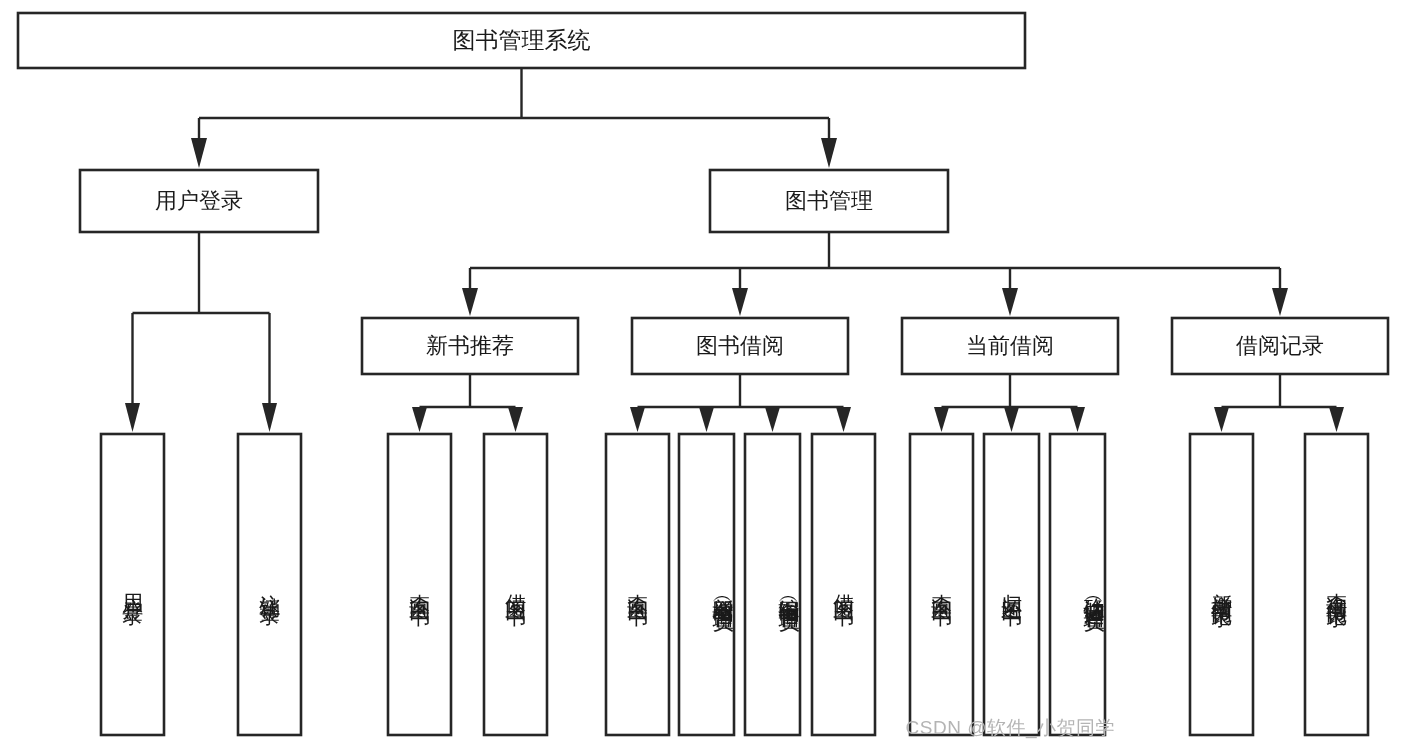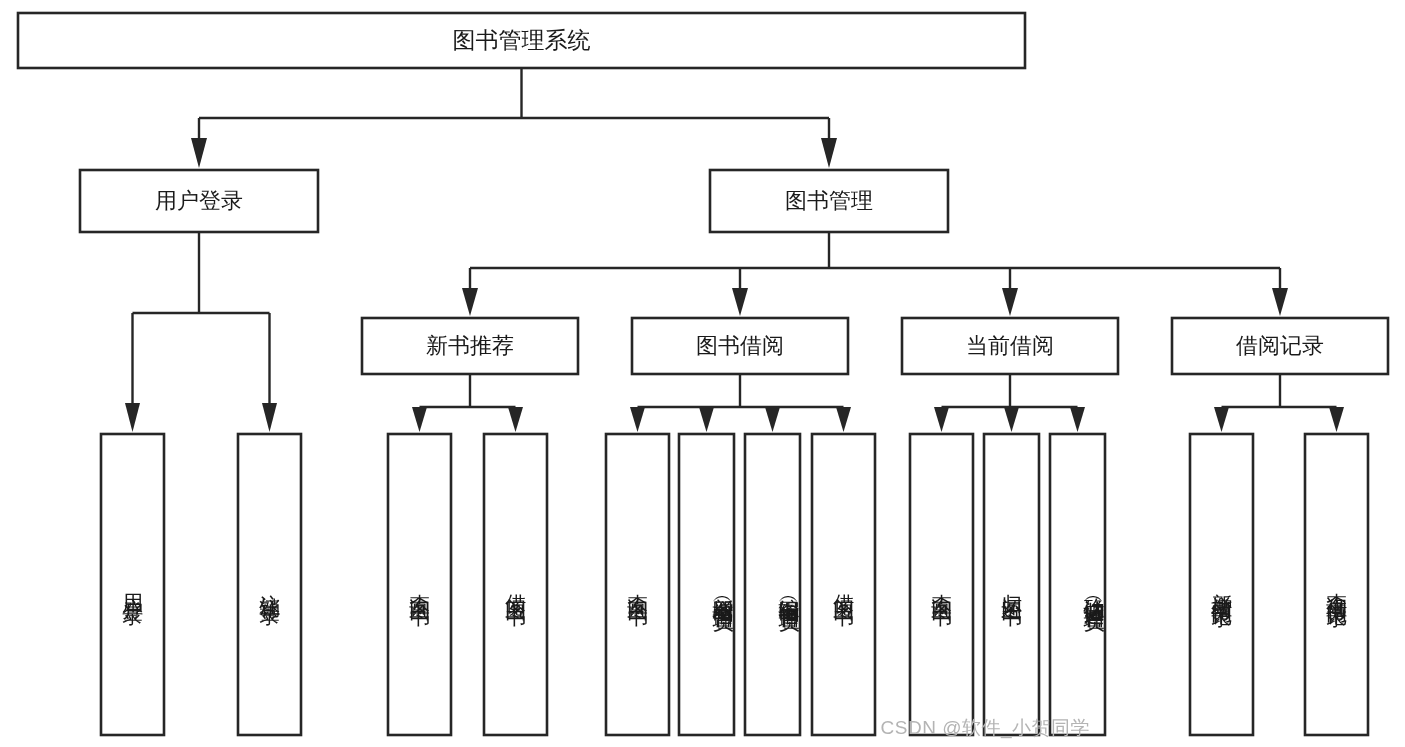--- a/index.html
+++ b/index.html
@@ -69,21 +69,21 @@
     white-space: nowrap;
     text-align: center;
     display: flex;
     align-items: center;
     justify-content: center;
     pointer-events: none;
     user-select: none;
   }
   .watermark {
     position: absolute;
-    right: 26px;
+    right: 1px;
     bottom: 6px;
     font-family: "Liberation Sans", "DejaVu Sans", sans-serif;
     font-size: 19px;
     color: #b4b4b4;
     letter-spacing: 0.5px;
     white-space: nowrap;
   }
 </style>
 </head>
 <body>

